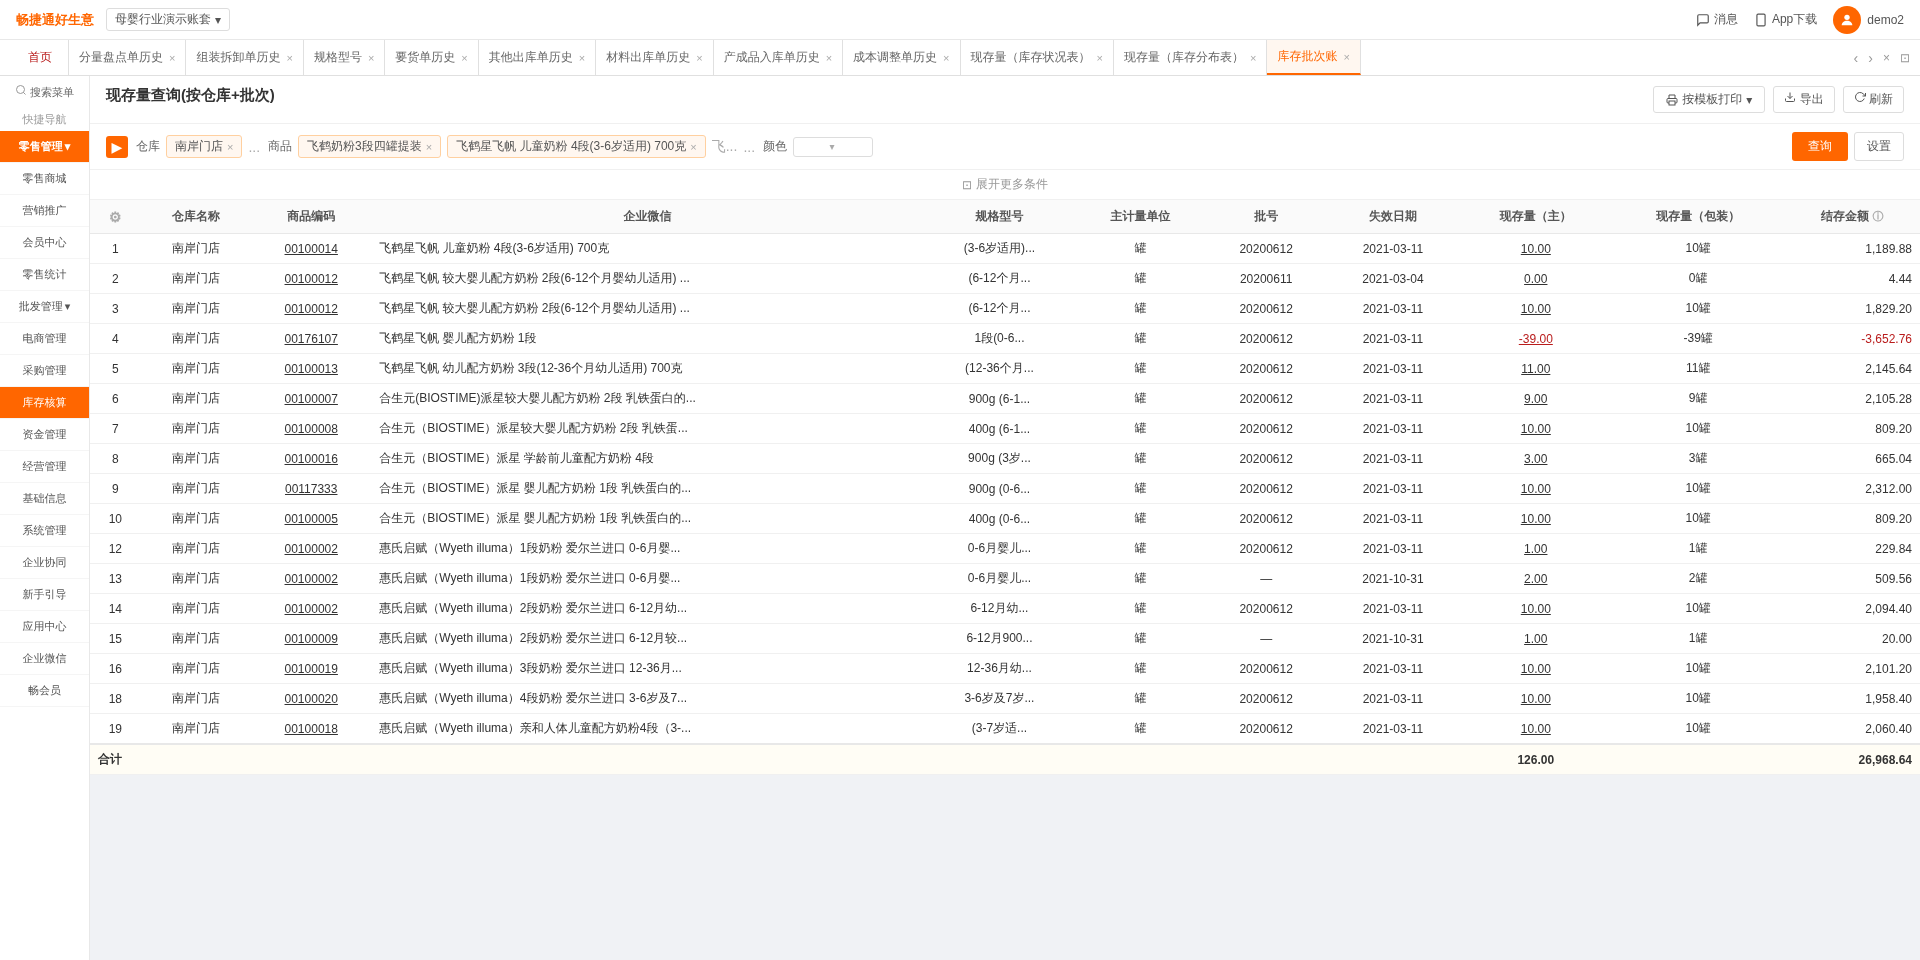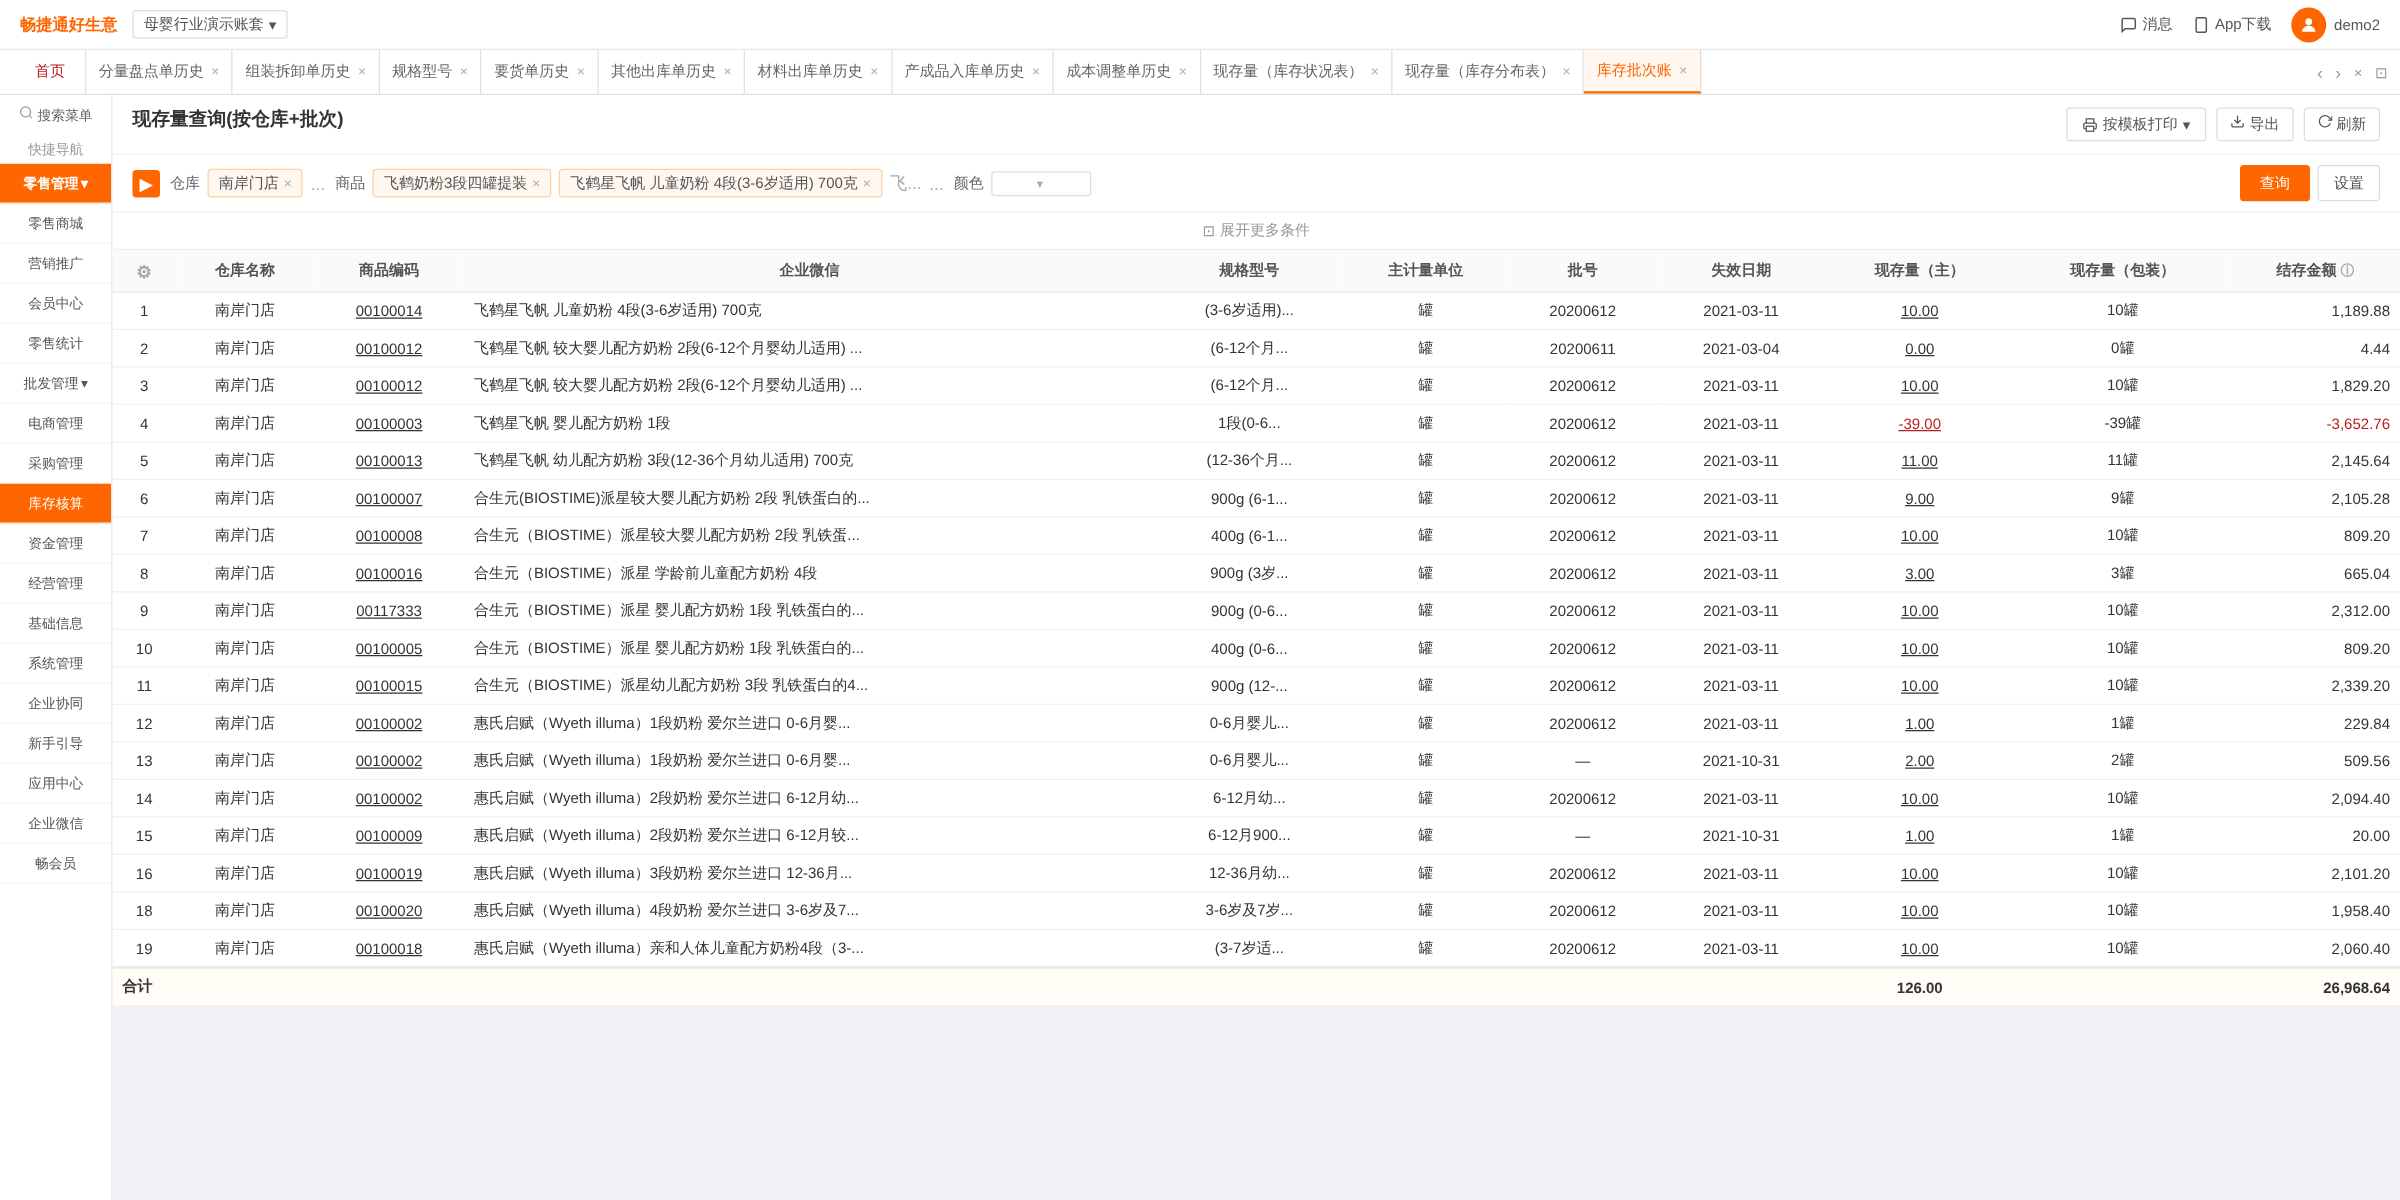--- a/index.html
+++ b/index.html
@@ -505,21 +505,21 @@
     <td>罐</td>
     <td>20200612</td>
     <td>2021-03-11</td>
     <td class="underline">10.00</td>
     <td>10罐</td>
     <td class="text-right">1,829.20</td>
   </tr>
               <tr>
     <td>4</td>
     <td>南岸门店</td>
-    <td class="underline">00100003</td>
+    <td class="underline">00176107</td>
     <td class="text-left" style="max-width:320px;overflow:hidden;text-overflow:ellipsis;">飞鹤星飞帆 婴儿配方奶粉 1段</td>
     <td>1段(0-6...</td>
     <td>罐</td>
     <td>20200612</td>
     <td>2021-03-11</td>
     <td class="red underline">-39.00</td>
     <td>-39罐</td>
     <td class="text-right red">-3,652.76</td>
   </tr>
               <tr>
@@ -592,33 +592,20 @@
     <td>南岸门店</td>
     <td class="underline">00100005</td>
     <td class="text-left" style="max-width:320px;overflow:hidden;text-overflow:ellipsis;">合生元（BIOSTIME）派星 婴儿配方奶粉 1段 乳铁蛋白的...</td>
     <td>400g (0-6...</td>
     <td>罐</td>
     <td>20200612</td>
     <td>2021-03-11</td>
     <td class="underline">10.00</td>
     <td>10罐</td>
     <td class="text-right">809.20</td>
-  </tr>
-              <tr>
-    <td>11</td>
-    <td>南岸门店</td>
-    <td class="underline">00100015</td>
-    <td class="text-left" style="max-width:320px;overflow:hidden;text-overflow:ellipsis;">合生元（BIOSTIME）派星幼儿配方奶粉 3段 乳铁蛋白的4...</td>
-    <td>900g (12-...</td>
-    <td>罐</td>
-    <td>20200612</td>
-    <td>2021-03-11</td>
-    <td class="underline">10.00</td>
-    <td>10罐</td>
-    <td class="text-right">2,339.20</td>
   </tr>
               <tr>
     <td>12</td>
     <td>南岸门店</td>
     <td class="underline">00100002</td>
     <td class="text-left" style="max-width:320px;overflow:hidden;text-overflow:ellipsis;">惠氏启赋（Wyeth illuma）1段奶粉 爱尔兰进口 0-6月婴...</td>
     <td>0-6月婴儿...</td>
     <td>罐</td>
     <td>20200612</td>
     <td>2021-03-11</td>

